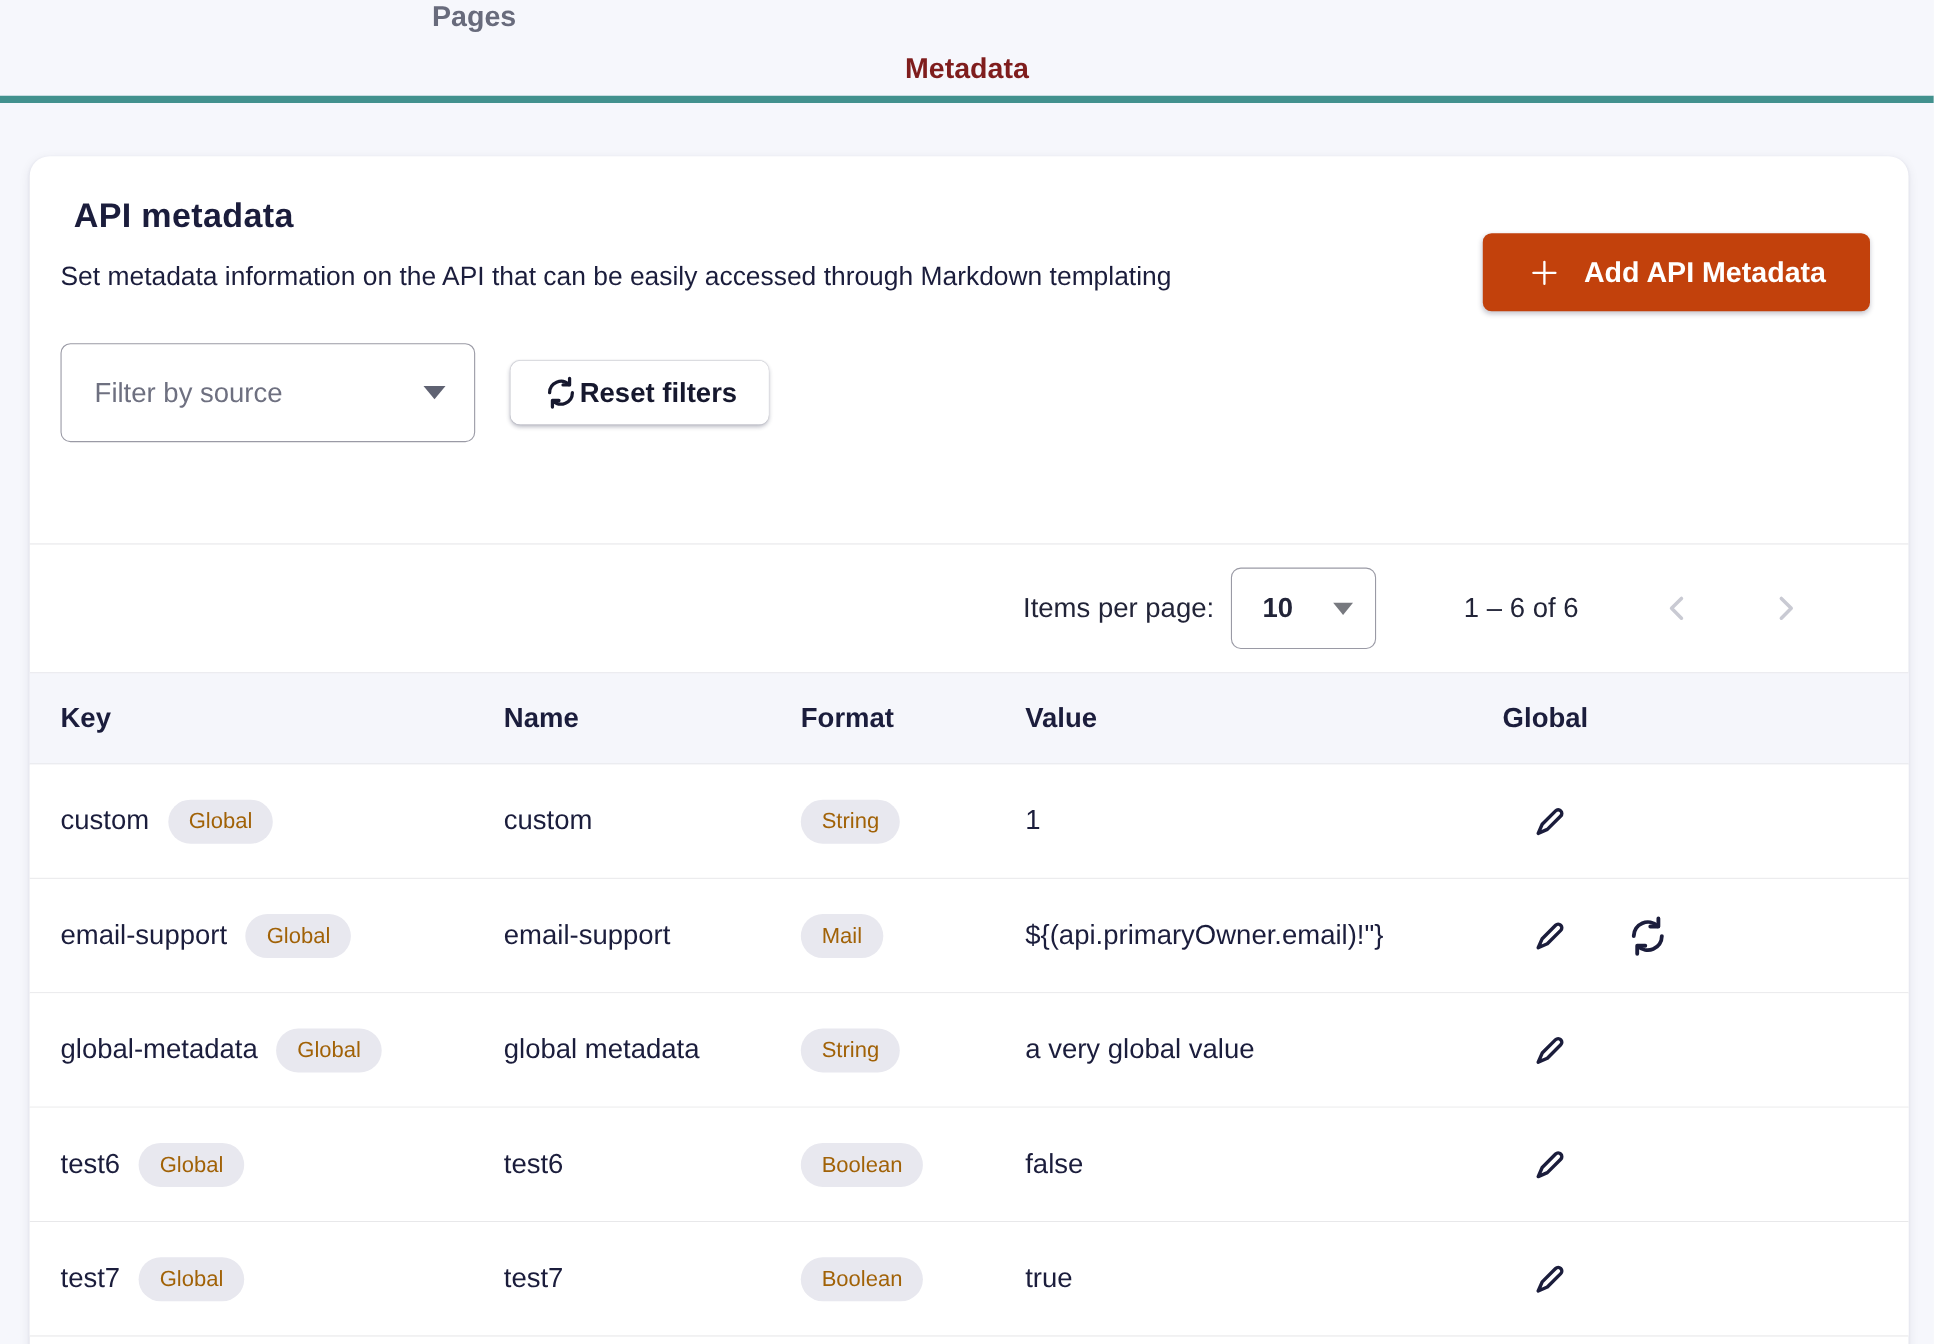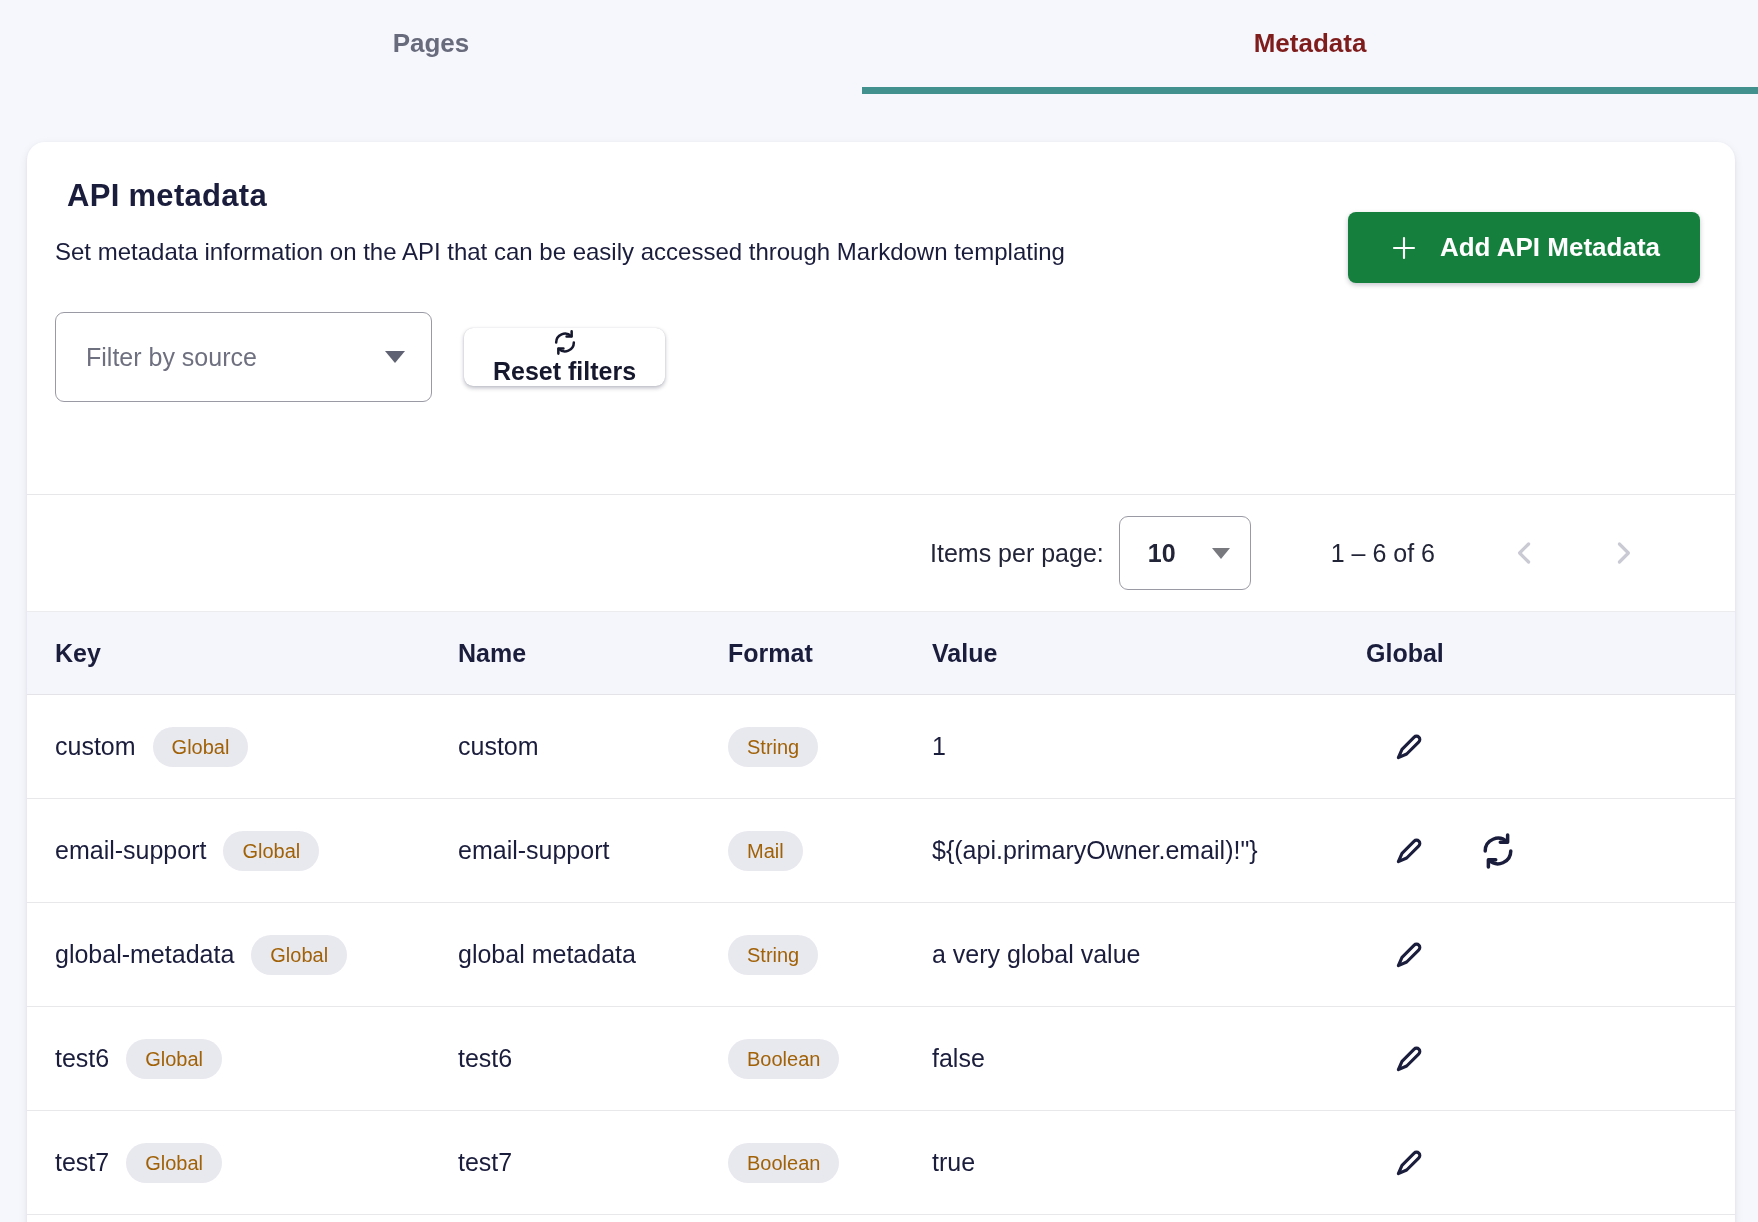--- a/index.html
+++ b/index.html
@@ -4,21 +4,21 @@
 <style>
   html,body{margin:0;padding:0;}
   body{
     width:1758px;height:1222px;overflow:hidden;
     background:#f6f7fc;
     font-family:"Liberation Sans", sans-serif;
     color:#1b1d3c;
     position:relative;
   }
   
-  .tabbar{display:flex;height:94px;}
+  .tabbar{display:flex;height:94px;flex-direction:column;}
   .tab{display:flex;align-items:center;justify-content:center;
        font-size:26px;font-weight:600;color:#686b7c;cursor:pointer;}
   .tab-pages{width:862px;}
   .tab-metadata{flex:1;color:#7f1d1d;box-shadow:inset 0 -7px 0 #42918e;}
   .tab span{padding-bottom:8px;}
   
   .card{
     position:relative;
     margin:48px 23px 0 27px;
     width:1708px;height:1180px;
@@ -26,41 +26,41 @@
     box-shadow:0 3px 10px rgba(27,29,60,.08),0 1px 3px rgba(27,29,60,.06);
     box-sizing:border-box;
   }
   .card-header{padding:24px 35px 0 28px;}
   .page-title{margin:12px;font-size:31px;font-weight:700;line-height:36px;letter-spacing:.3px;}
   .page-subtitle{margin:24px 0 0 0;font-size:24px;line-height:28px;}
   .add-btn{
     position:absolute;top:70px;right:35px;height:71px;
     display:flex;align-items:center;gap:20px;
     padding:0 40px;border:none;border-radius:8px;
-    background:#15803d;color:#ffffff;
+    background:#c2410c;color:#ffffff;
     font-family:inherit;font-size:26px;font-weight:600;cursor:pointer;
     box-shadow:0 2px 5px rgba(27,29,60,.25);
   }
   .add-btn svg{display:block;}
   
   .filter-row{display:flex;align-items:center;gap:32px;margin:46px 0 0 28px;}
   .source-select{
     width:377px;height:90px;box-sizing:border-box;
     border:1px solid #9a9aa5;border-radius:9px;background:#fff;
     display:flex;align-items:center;justify-content:space-between;
     padding:0 26px 0 30px;font-size:25px;color:#6e7080;cursor:pointer;
   }
   .caret{width:0;height:0;border-left:10px solid transparent;border-right:10px solid transparent;
          border-top:12px solid #5f6272;}
   .caret.small{border-left-width:9px;border-right-width:9px;border-top-width:11px;border-top-color:#77797f;}
   .reset-btn{
     height:58px;display:flex;align-items:center;
     padding:0 29px;border:none;border-radius:9px;background:#fff;
     box-shadow:0 2px 4px rgba(27,29,60,.3),0 0 1px rgba(27,29,60,.2);
-    font-family:inherit;font-size:25px;font-weight:700;color:#16182e;cursor:pointer;flex-direction:column;
+    font-family:inherit;font-size:25px;font-weight:700;color:#16182e;cursor:pointer;
   }
   
   .divider{margin-top:92px;border-top:1px solid #e7e7ea;height:0;}
   .pagination-row{height:116px;display:flex;align-items:center;justify-content:flex-end;
                   padding-right:88px;font-size:25px;color:#222438;}
   .pp-select{
     width:132px;height:74px;box-sizing:border-box;margin-left:15px;
     border:1px solid #9a9aa5;border-radius:9px;background:#fff;
     display:flex;align-items:center;justify-content:space-between;
     padding:0 20px 0 28px;font-size:25px;font-weight:600;cursor:pointer;

